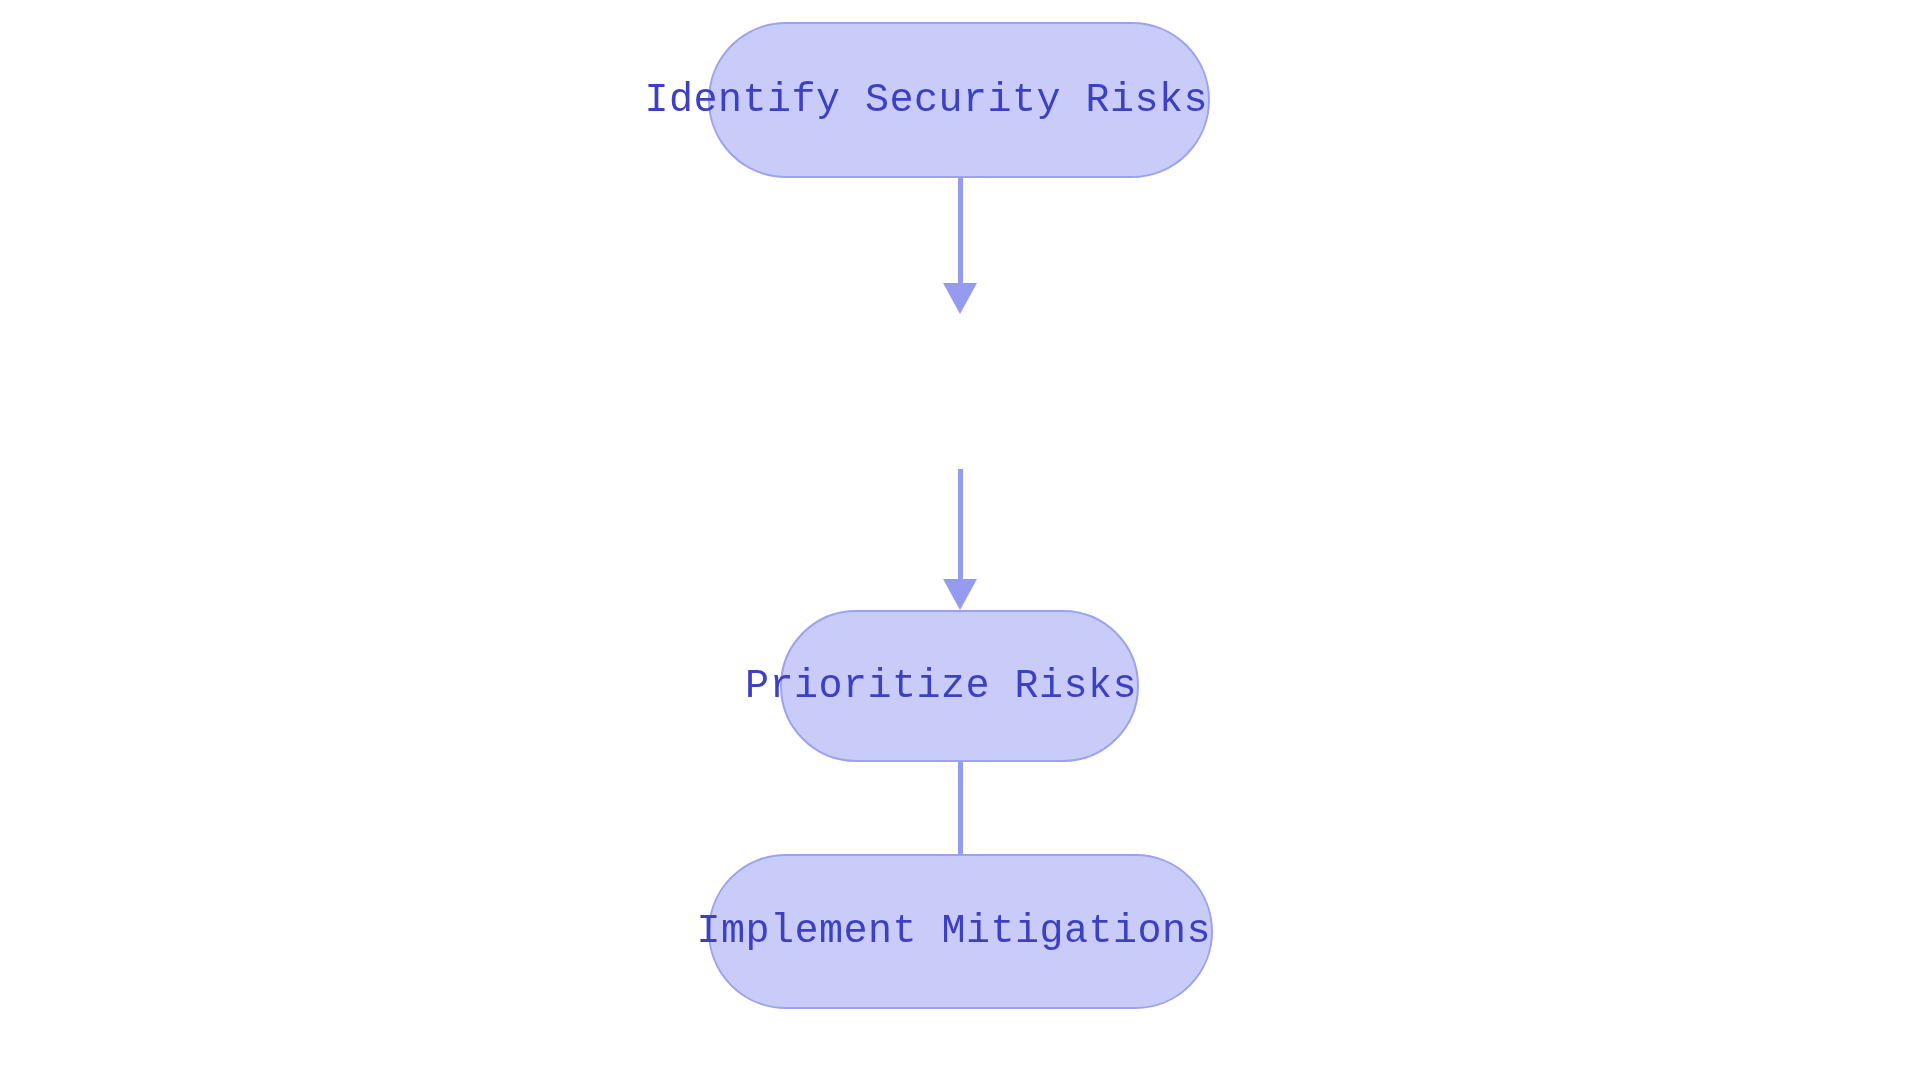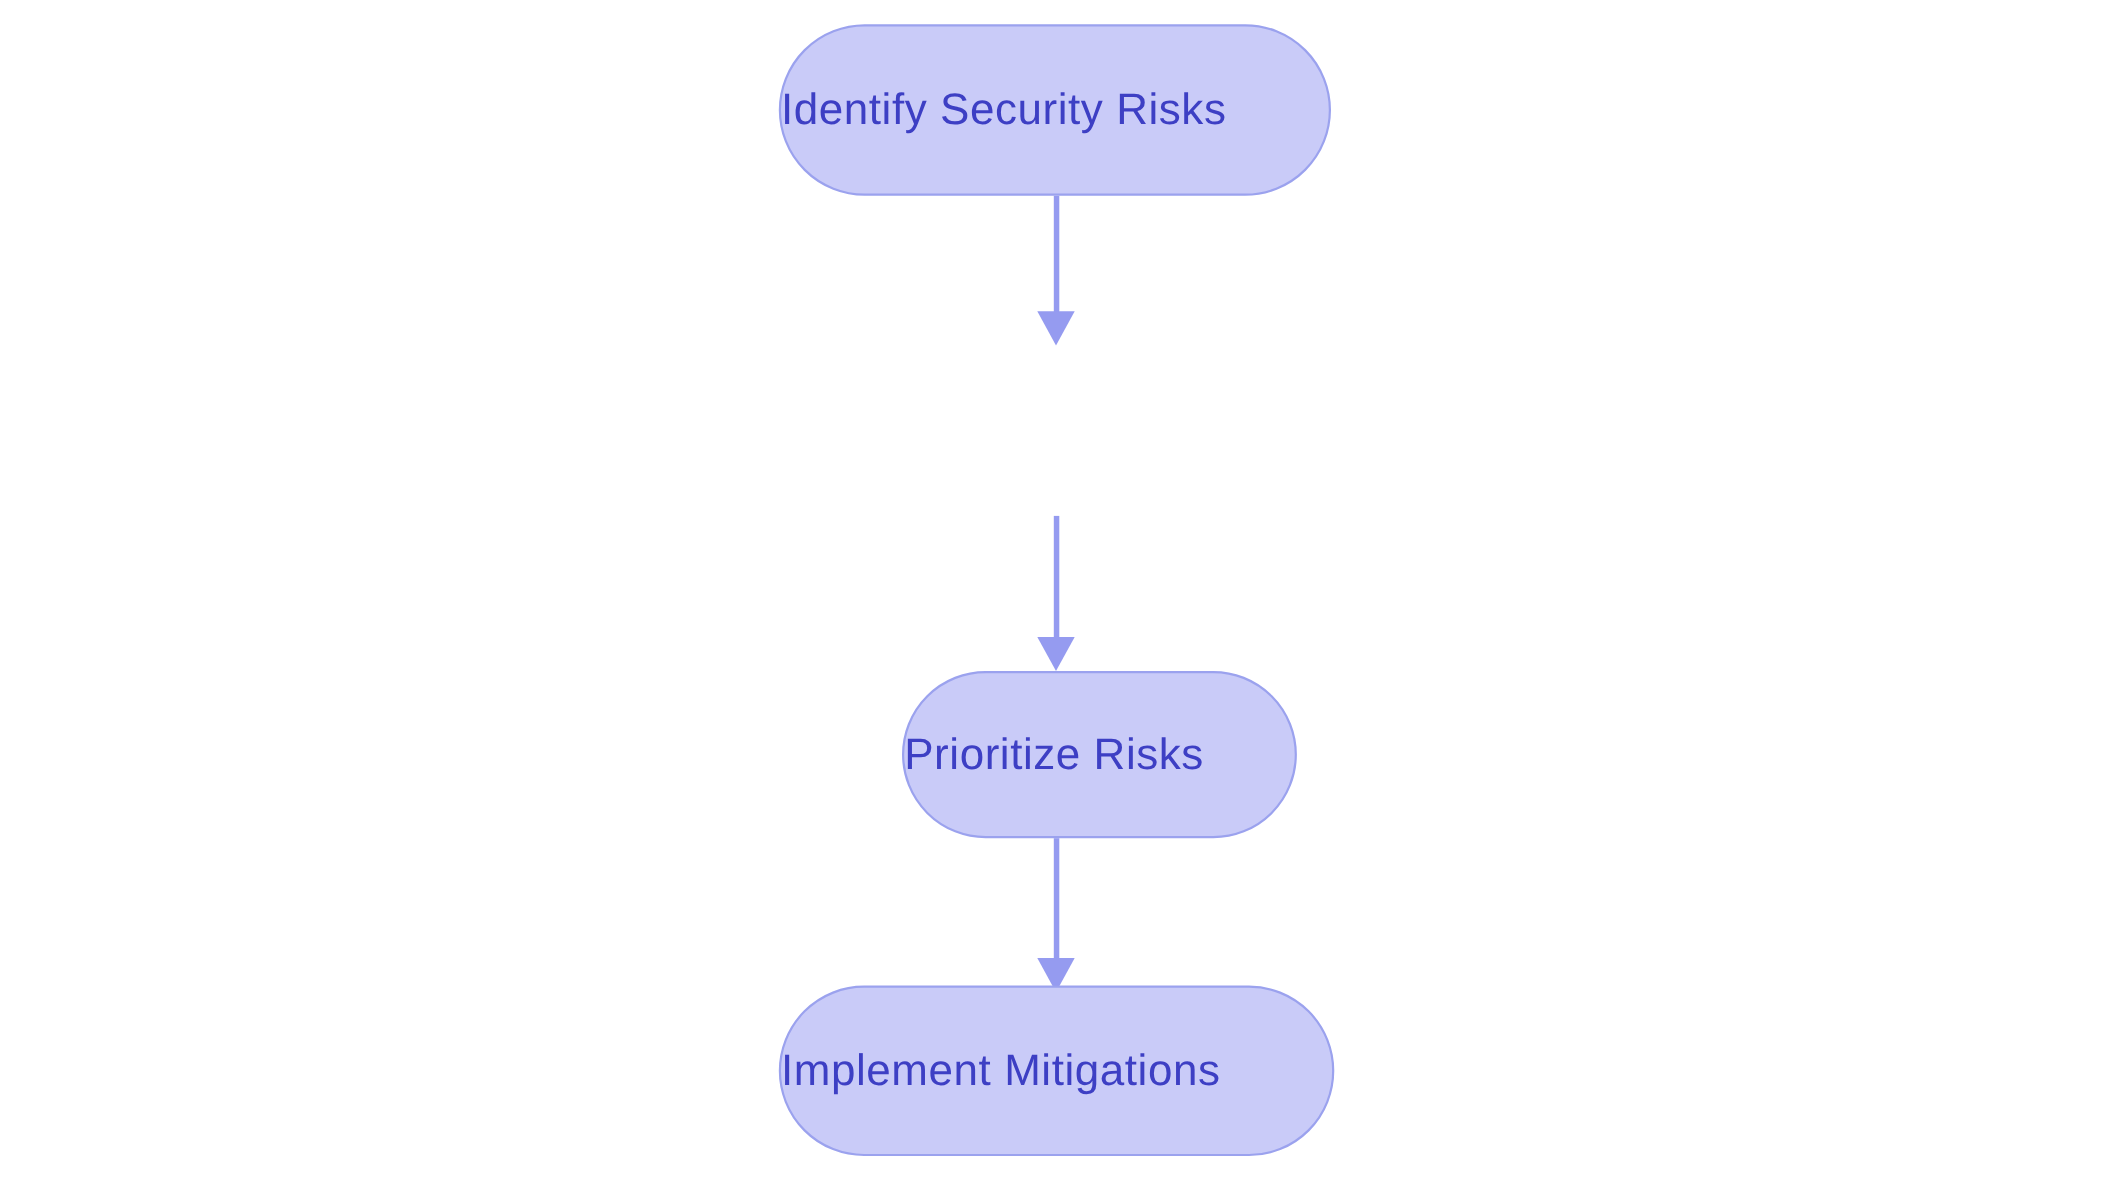--- a/index.html
+++ b/index.html
@@ -16,33 +16,34 @@
     overflow: hidden;
   }
   .node {
     position: absolute;
     box-sizing: border-box;
     background: #c9cbf8;
     border: 2px solid #9ba2ee;
     border-radius: 90px;
     display: flex;
     align-items: center;
-    justify-content: flex-start;
+    justify-content: flex-end;
+    font-family: Liberation Mono, monospace;
   }
   .node-label {
     color: #3d3fc4;
     font-size: 40px;
     letter-spacing: 0.5px;
     white-space: nowrap;
     text-align: center;
   }
   .node-1 { left: 708px; top: 22px;  width: 502px; height: 156px; }
   .node-2 { left: 786px; top: 314px; width: 351px; height: 155px; }
-  .node-3 { left: 820px; top: 610px; width: 359px; height: 152px; }
-  .node-4 { left: 708px; top: 896px; width: 505px; height: 155px; }
+  .node-3 { left: 780px; top: 610px; width: 359px; height: 152px; }
+  .node-4 { left: 708px; top: 854px; width: 505px; height: 155px; }
 
   .arrow {
     position: absolute;
     left: 943px;   
     width: 34px;
   }
   .arrow-1 { top: 178px; height: 136px; }
   .arrow-2 { top: 469px; height: 141px; }
   .arrow-3 { top: 762px; height: 140px; }
   .arrow-line {

